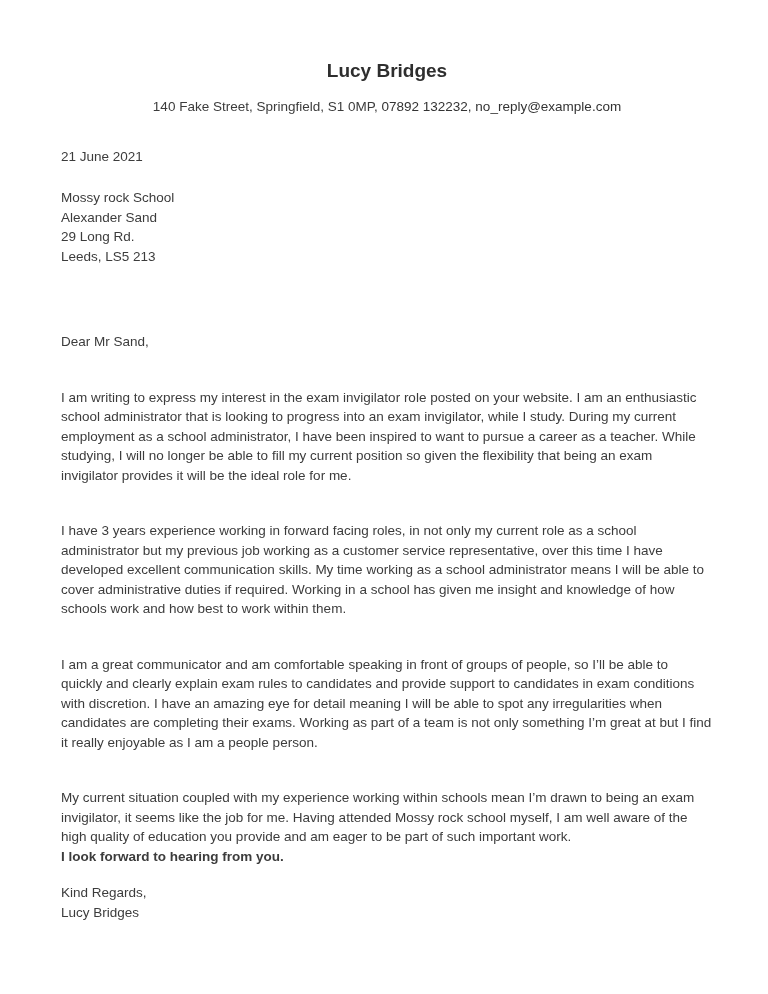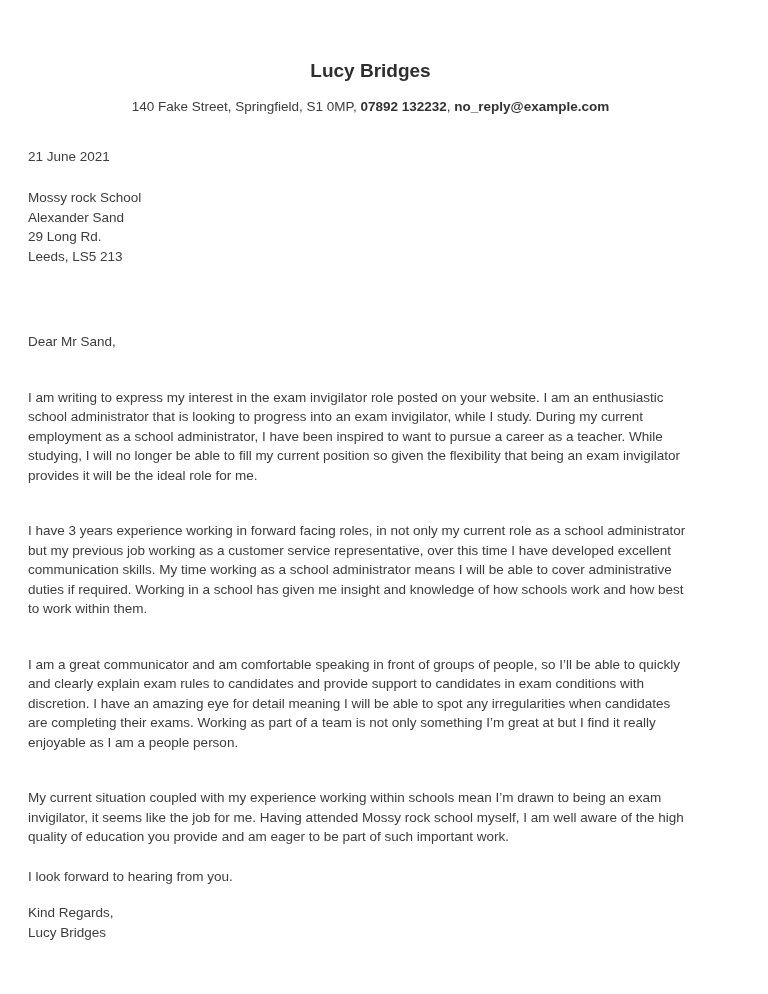--- a/index.html
+++ b/index.html
@@ -9,57 +9,57 @@
   .page {
     position: relative;
     width: 768px;
     height: 994px;
     margin: 0 auto;
     background: #ffffff;
     font-family: "Liberation Sans", "DejaVu Sans", sans-serif;
     color: #3c3c3c;
     font-size: 13.5px;
     line-height: 19.5px;
-    padding: 60px 55px 0 28px;
+    padding: 60px 55px 0 61px;
     overflow: hidden;
   }
   .letter-header {
     text-align: center;
   }
   .sender-name {
     font-size: 19px;
     line-height: 22px;
     font-weight: bold;
     color: #2e2e2e;
   }
   .contact-line {
     margin-top: 15px;
     font-size: 13.5px;
     color: #3c3c3c;
     white-space: nowrap;
   }
   .contact-line .bold {
-    font-weight: bold;
+    font-weight: normal;
     color: #333333;
   }
   .date-line {
     margin-top: 30px;
   }
   .recipient-block {
     margin-top: 22px;
   }
   .salutation {
     margin-top: 66px;
   }
   .para {
     margin-top: 36px;
     max-width: 658px;
   }
   .closing-line {
-    margin-top: 20px;
+    font-weight: bold;
   }
   .signoff-block {
     margin-top: 17px;
   }
 </style>
 </head>
 <body>
 
 <div class="page">
 

